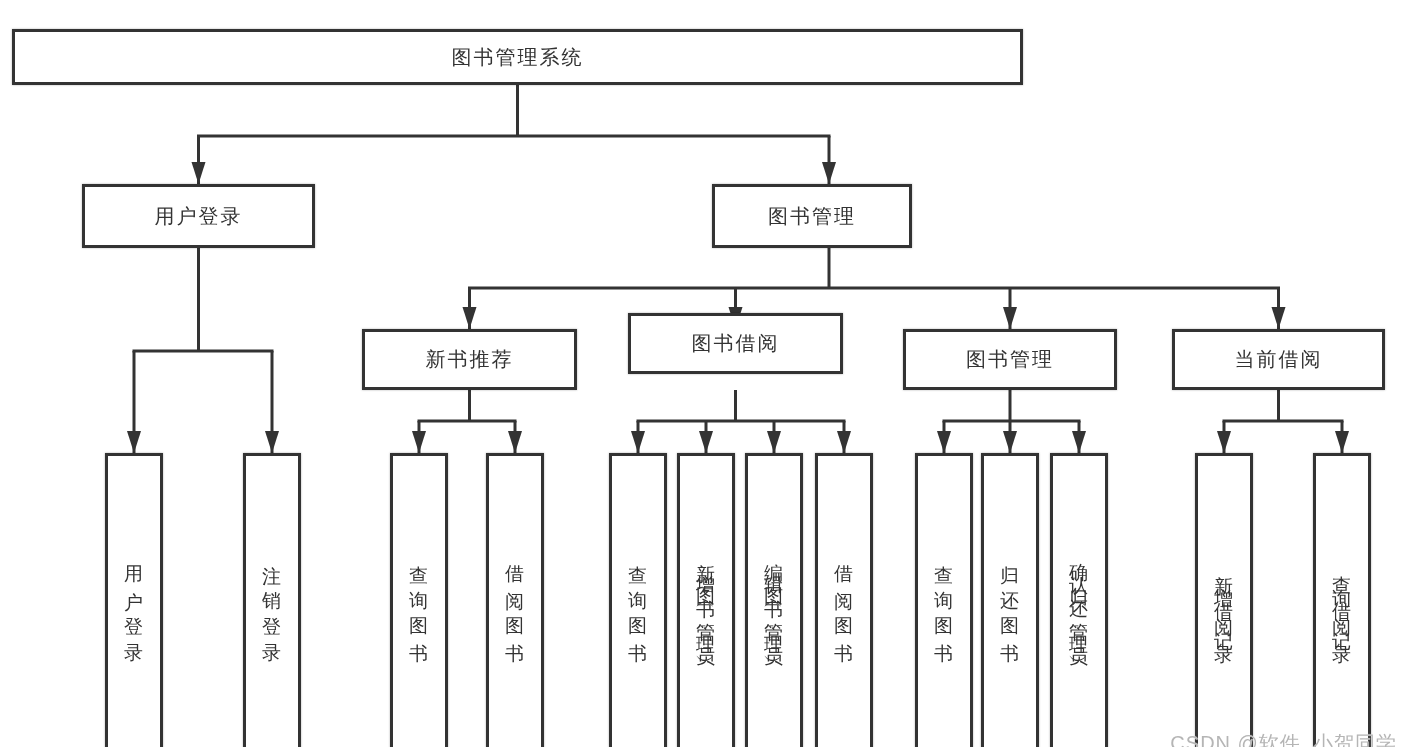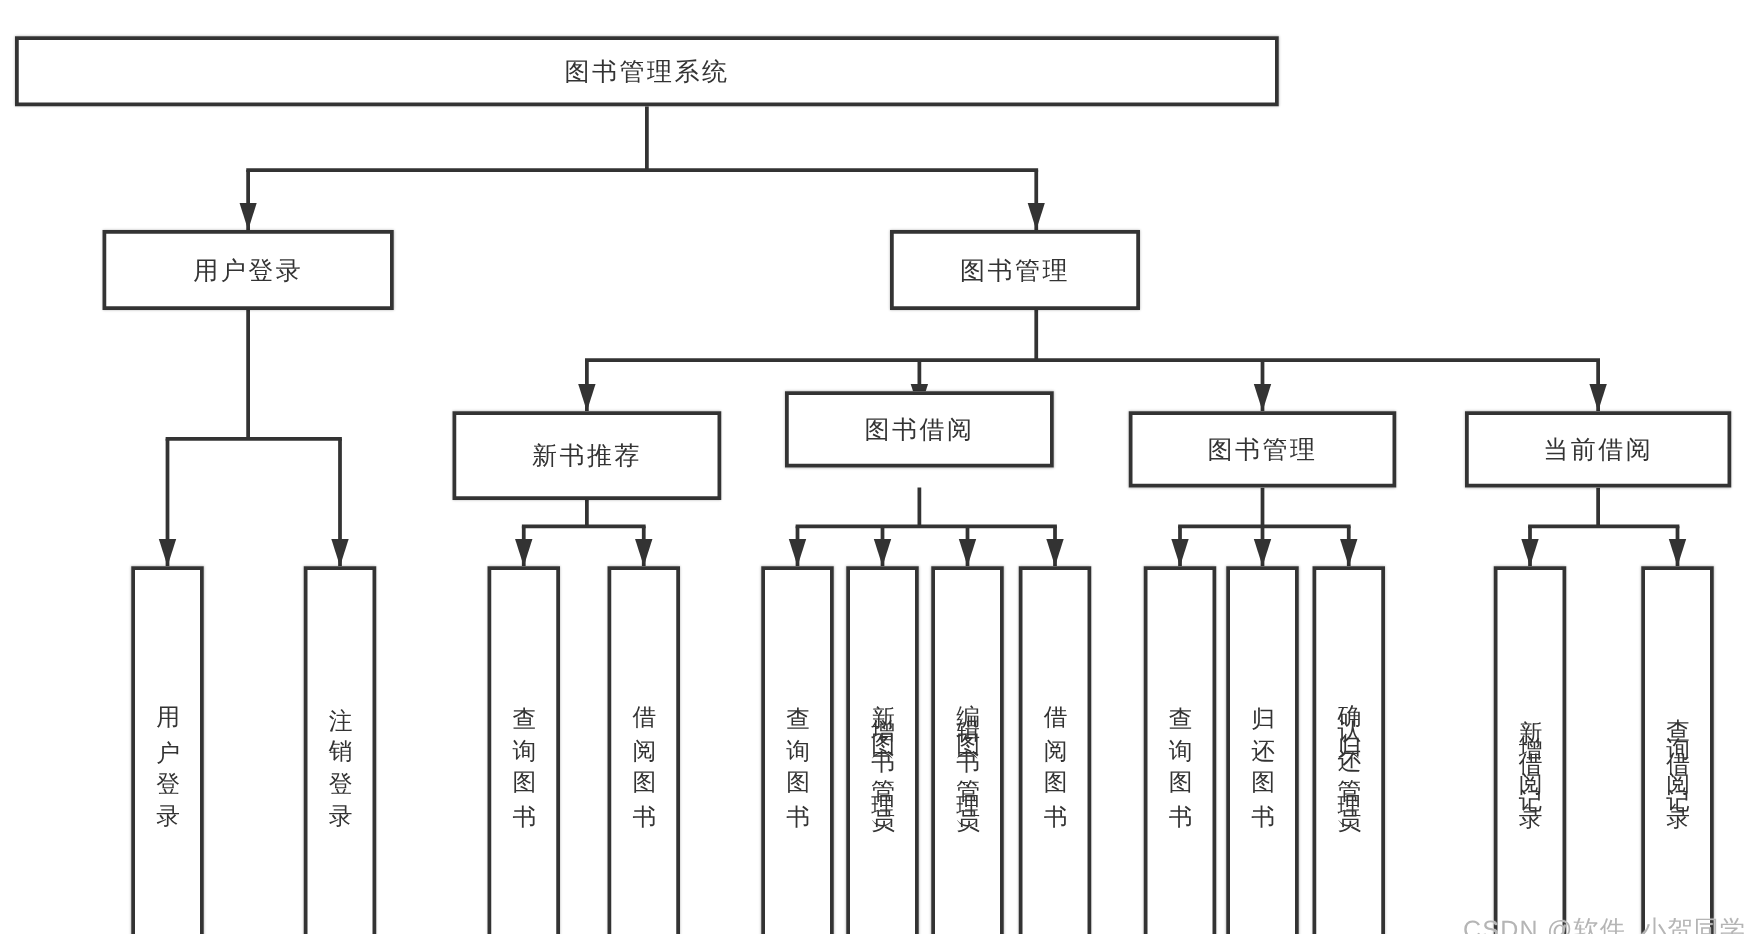--- a/index.html
+++ b/index.html
@@ -127,21 +127,21 @@
     <span class="h-label">图书管理系统</span>
   </div>
 
   <div class="node" style="left:82px; top:168px; width:233px; height:64px;">
     <span class="h-label">用户登录</span>
   </div>
   <div class="node" style="left:712px; top:168px; width:200px; height:64px;">
     <span class="h-label">图书管理</span>
   </div>
 
-  <div class="node" style="left:362px; top:313px; width:215px; height:71px;">
+  <div class="node" style="left:362px; top:313px; width:215px; height:61px;">
     <span class="h-label">新书推荐</span>
   </div>
   <div class="node" style="left:628px; top:297px; width:215px; height:61px;">
     <span class="h-label">图书借阅</span>
   </div>
   <div class="node" style="left:903px; top:313px; width:214px; height:61px;">
     <span class="h-label">图书管理</span>
   </div>
   <div class="node" style="left:1172px; top:313px; width:213px; height:61px;">
     <span class="h-label">当前借阅</span>

